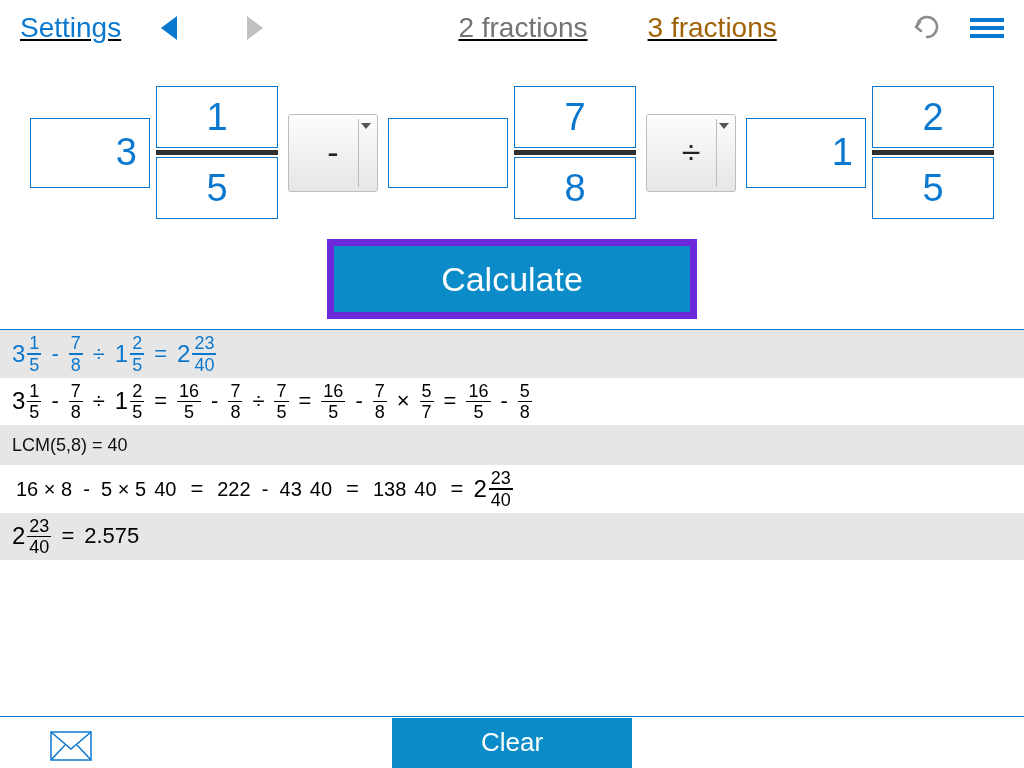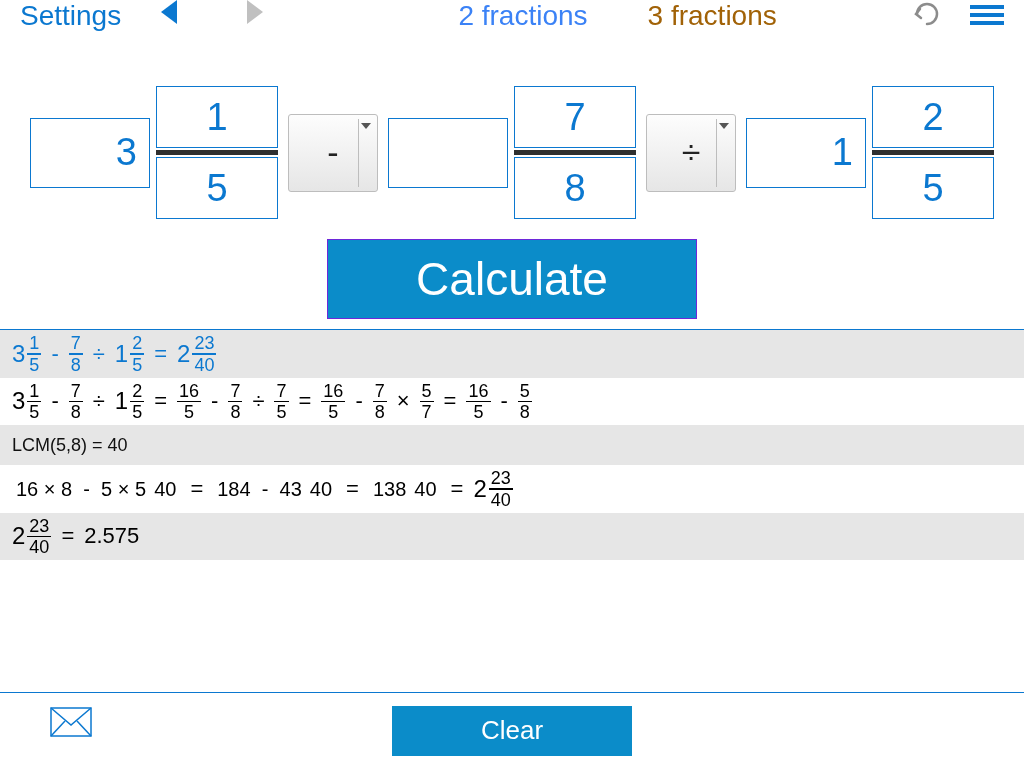--- a/index.html
+++ b/index.html
@@ -1,62 +1,62 @@
 <!DOCTYPE html>
 <html><head>
 <meta charset="utf-8">
 <style>
   * { box-sizing: border-box; }
   html, body { margin:0; padding:0; width:1024px; height:768px; font-family:-apple-system, "Helvetica Neue", Arial, sans-serif; background:#fff; color:#000; overflow:hidden; }
-  .header { display:flex; align-items:flex-start; height:56px; padding:0 10px; }
+  .header { display:flex; align-items:center; height:56px; padding:14px 10px;text-decoration:underline; }
   .settings-link { color:#0b78d0; font-size:28px; font-weight:300; padding-left:10px; padding-right:40px; cursor:pointer; }
   .nav-arrows { display:flex; align-items:center; gap:70px; padding-right:60px; }
   .arrow-left, .arrow-right { width:0; height:0; border-top:12px solid transparent; border-bottom:12px solid transparent; }
   .arrow-left { border-right:16px solid #0b78d0; cursor:pointer; }
   .arrow-right { border-left:16px solid #c0c0c0; }
   .tabs { display:flex; gap:60px; flex:1; justify-content:center; }
   .tab { font-size:28px; font-weight:300; cursor:pointer; }
-  .tab.active { color:#3b82f6; }
+  .tab.active { color:#737373; }
   .tab.inactive { color:#a16207; }
   .header-right { display:flex; align-items:center; gap:28px; padding-right:10px; }
   .undo-icon { color:#8c8c8c; cursor:pointer; }
   .menu-icon { display:flex; flex-direction:column; gap:4px; cursor:pointer; }
   .menu-icon span { display:block; width:34px; height:4px; background:#0b78d0; }
 
   .frac-inputs { display:flex; align-items:center; justify-content:center; gap:10px; margin-top:30px; padding:0 8px; }
   .whole-box, .nd-box { border:1px solid #0b78d0; background:#fff; display:flex; align-items:center; justify-content:flex-end; font-size:38px; color:#0b78d0; font-weight:300; padding-right:12px; }
   .whole-box { width:120px; height:70px; }
   .nd-stack { display:flex; flex-direction:column; align-items:center; }
   .nd-box { width:122px; height:62px; justify-content:center; padding-right:0; }
   .nd-bar { width:122px; height:5px; background:#2f2f2f; margin:2px 0; }
   .frac-group { display:flex; align-items:center; gap:6px; }
 
   .op-select { width:90px; height:78px; background:linear-gradient(#fdfdfd,#e6e6e6); border:1px solid #bdbdbd; border-radius:3px; position:relative; font-size:34px; color:#222; display:flex; align-items:center; justify-content:center; cursor:pointer; }
   .op-select::after { content:""; position:absolute; right:6px; top:8px; width:0; height:0; border-left:5px solid transparent; border-right:5px solid transparent; border-top:6px solid #555; }
   .op-select .divider { position:absolute; right:18px; top:4px; bottom:4px; width:1px; background:#bdbdbd; }
 
-  .calc-btn { display:block; margin:20px auto 10px; width:370px; height:80px; background:#0b8cc9; color:#fff; border:1px solid #6d28d9; font-size:46px; font-weight:300; cursor:pointer; }
+  .calc-btn { display:block; margin:20px auto 10px; width:370px; height:80px; background:#0b8cc9; color:#fff; border:7px solid #6d28d9; font-size:34px; font-weight:300; cursor:pointer; }
 
   .results { margin-top:8px; border-top:1px solid #0b78d0; }
   .res-row { padding:4px 12px; font-size:22px; display:flex; align-items:center; flex-wrap:wrap; gap:6px; min-height:40px; }
   .res-row.shade { background:#e6e6e6; }
   .mf { display:inline-flex; align-items:center; }
   .mf .w { font-size:24px; margin-right:2px; }
   .vf { display:inline-flex; flex-direction:column; align-items:center; line-height:1; font-size:18px; }
   .vf .bar { width:100%; height:1.5px; background:currentColor; margin:1px 0; }
   .vf .n, .vf .d { padding:0 2px; }
   .op { font-size:22px; padding:0 4px; }
   .blue { color:#0b78d0; }
   .black { color:#000; }
 
   .vf2 { display:inline-flex; flex-direction:row; align-items:center; line-height:1.1; font-size:20px; }
   .vf2 .top, .vf2 .bot { white-space:nowrap; padding:0 4px; }
   .vf2 .bar { width:100%; height:1.5px; background:#000; margin:2px 0; }
 
-  .footer { position:absolute; bottom:0; left:0; right:0; border-top:1px solid #0b78d0; display:flex; align-items:center; justify-content:center; height:76px; }
+  .footer { position:absolute; bottom:0; left:0; right:0; border-top:1px solid #0b78d0; display:flex; align-items:center; justify-content:center; height:52px; }
   .clear-btn { width:240px; height:50px; background:#0b8cc9; color:#fff; font-size:26px; font-weight:300; border:none; cursor:pointer; }
   .mail-icon { position:absolute; left:50px; top:14px; color:#0b78d0; cursor:pointer; }
   .lcm-row { font-size:18px; color:#111; padding:0 12px; }
 </style>
 </head>
 <body>
 
 <div class="header">
   <div class="settings-link">Settings</div>
   <div class="nav-arrows">
@@ -233,21 +233,21 @@
   <div class="res-row shade lcm-row">LCM(5,8)  = 40</div>
 
   <div class="res-row black">
     <span class="vf2">
         <span class="top"><span>16 × 8</span>&nbsp;&nbsp;<span>-</span>&nbsp;&nbsp;<span>5 × 5</span></span>
         <span class="bar"></span>
         <span class="bot">40</span>
       </span>
     <span class="op">=</span>
     <span class="vf2">
-        <span class="top"><span>184</span>&nbsp;&nbsp;<span>-</span>&nbsp;&nbsp;<span>43</span></span>
+        <span class="top"><span>222</span>&nbsp;&nbsp;<span>-</span>&nbsp;&nbsp;<span>43</span></span>
         <span class="bar"></span>
         <span class="bot">40</span>
       </span>
     <span class="op">=</span>
     <span class="vf2">
         <span class="top">138</span>
         <span class="bar"></span>
         <span class="bot">40</span>
       </span>
     <span class="op">=</span>

